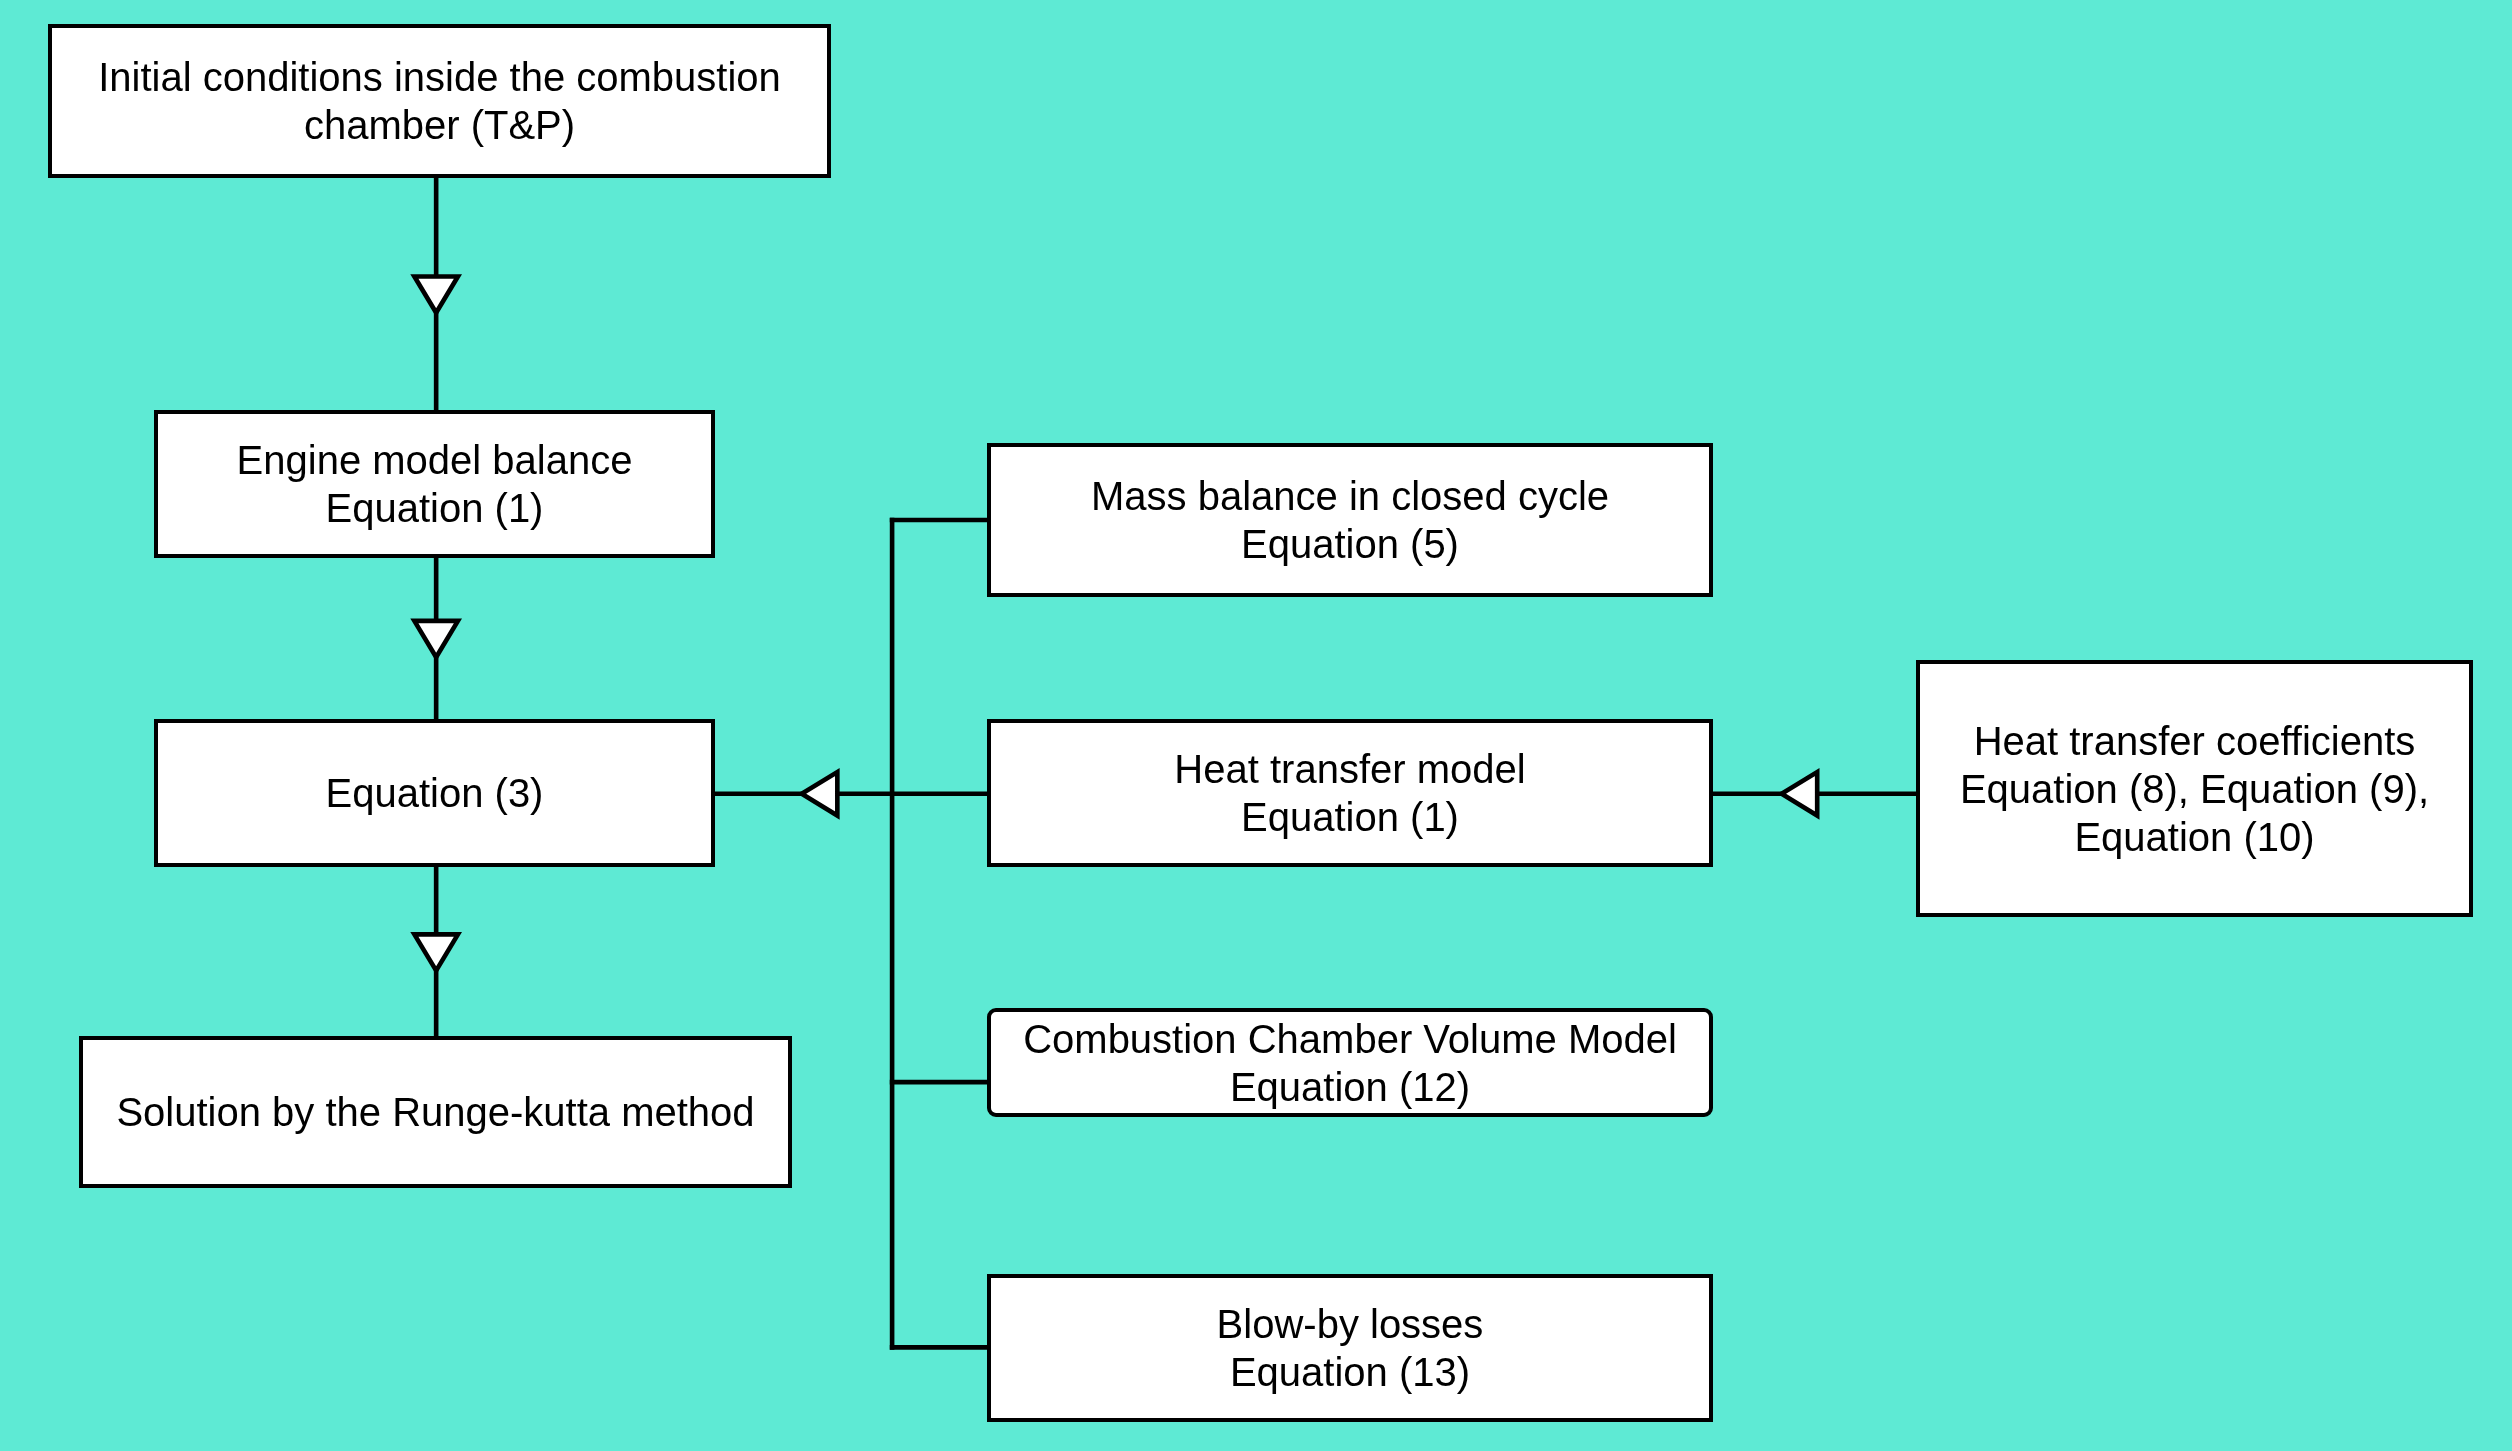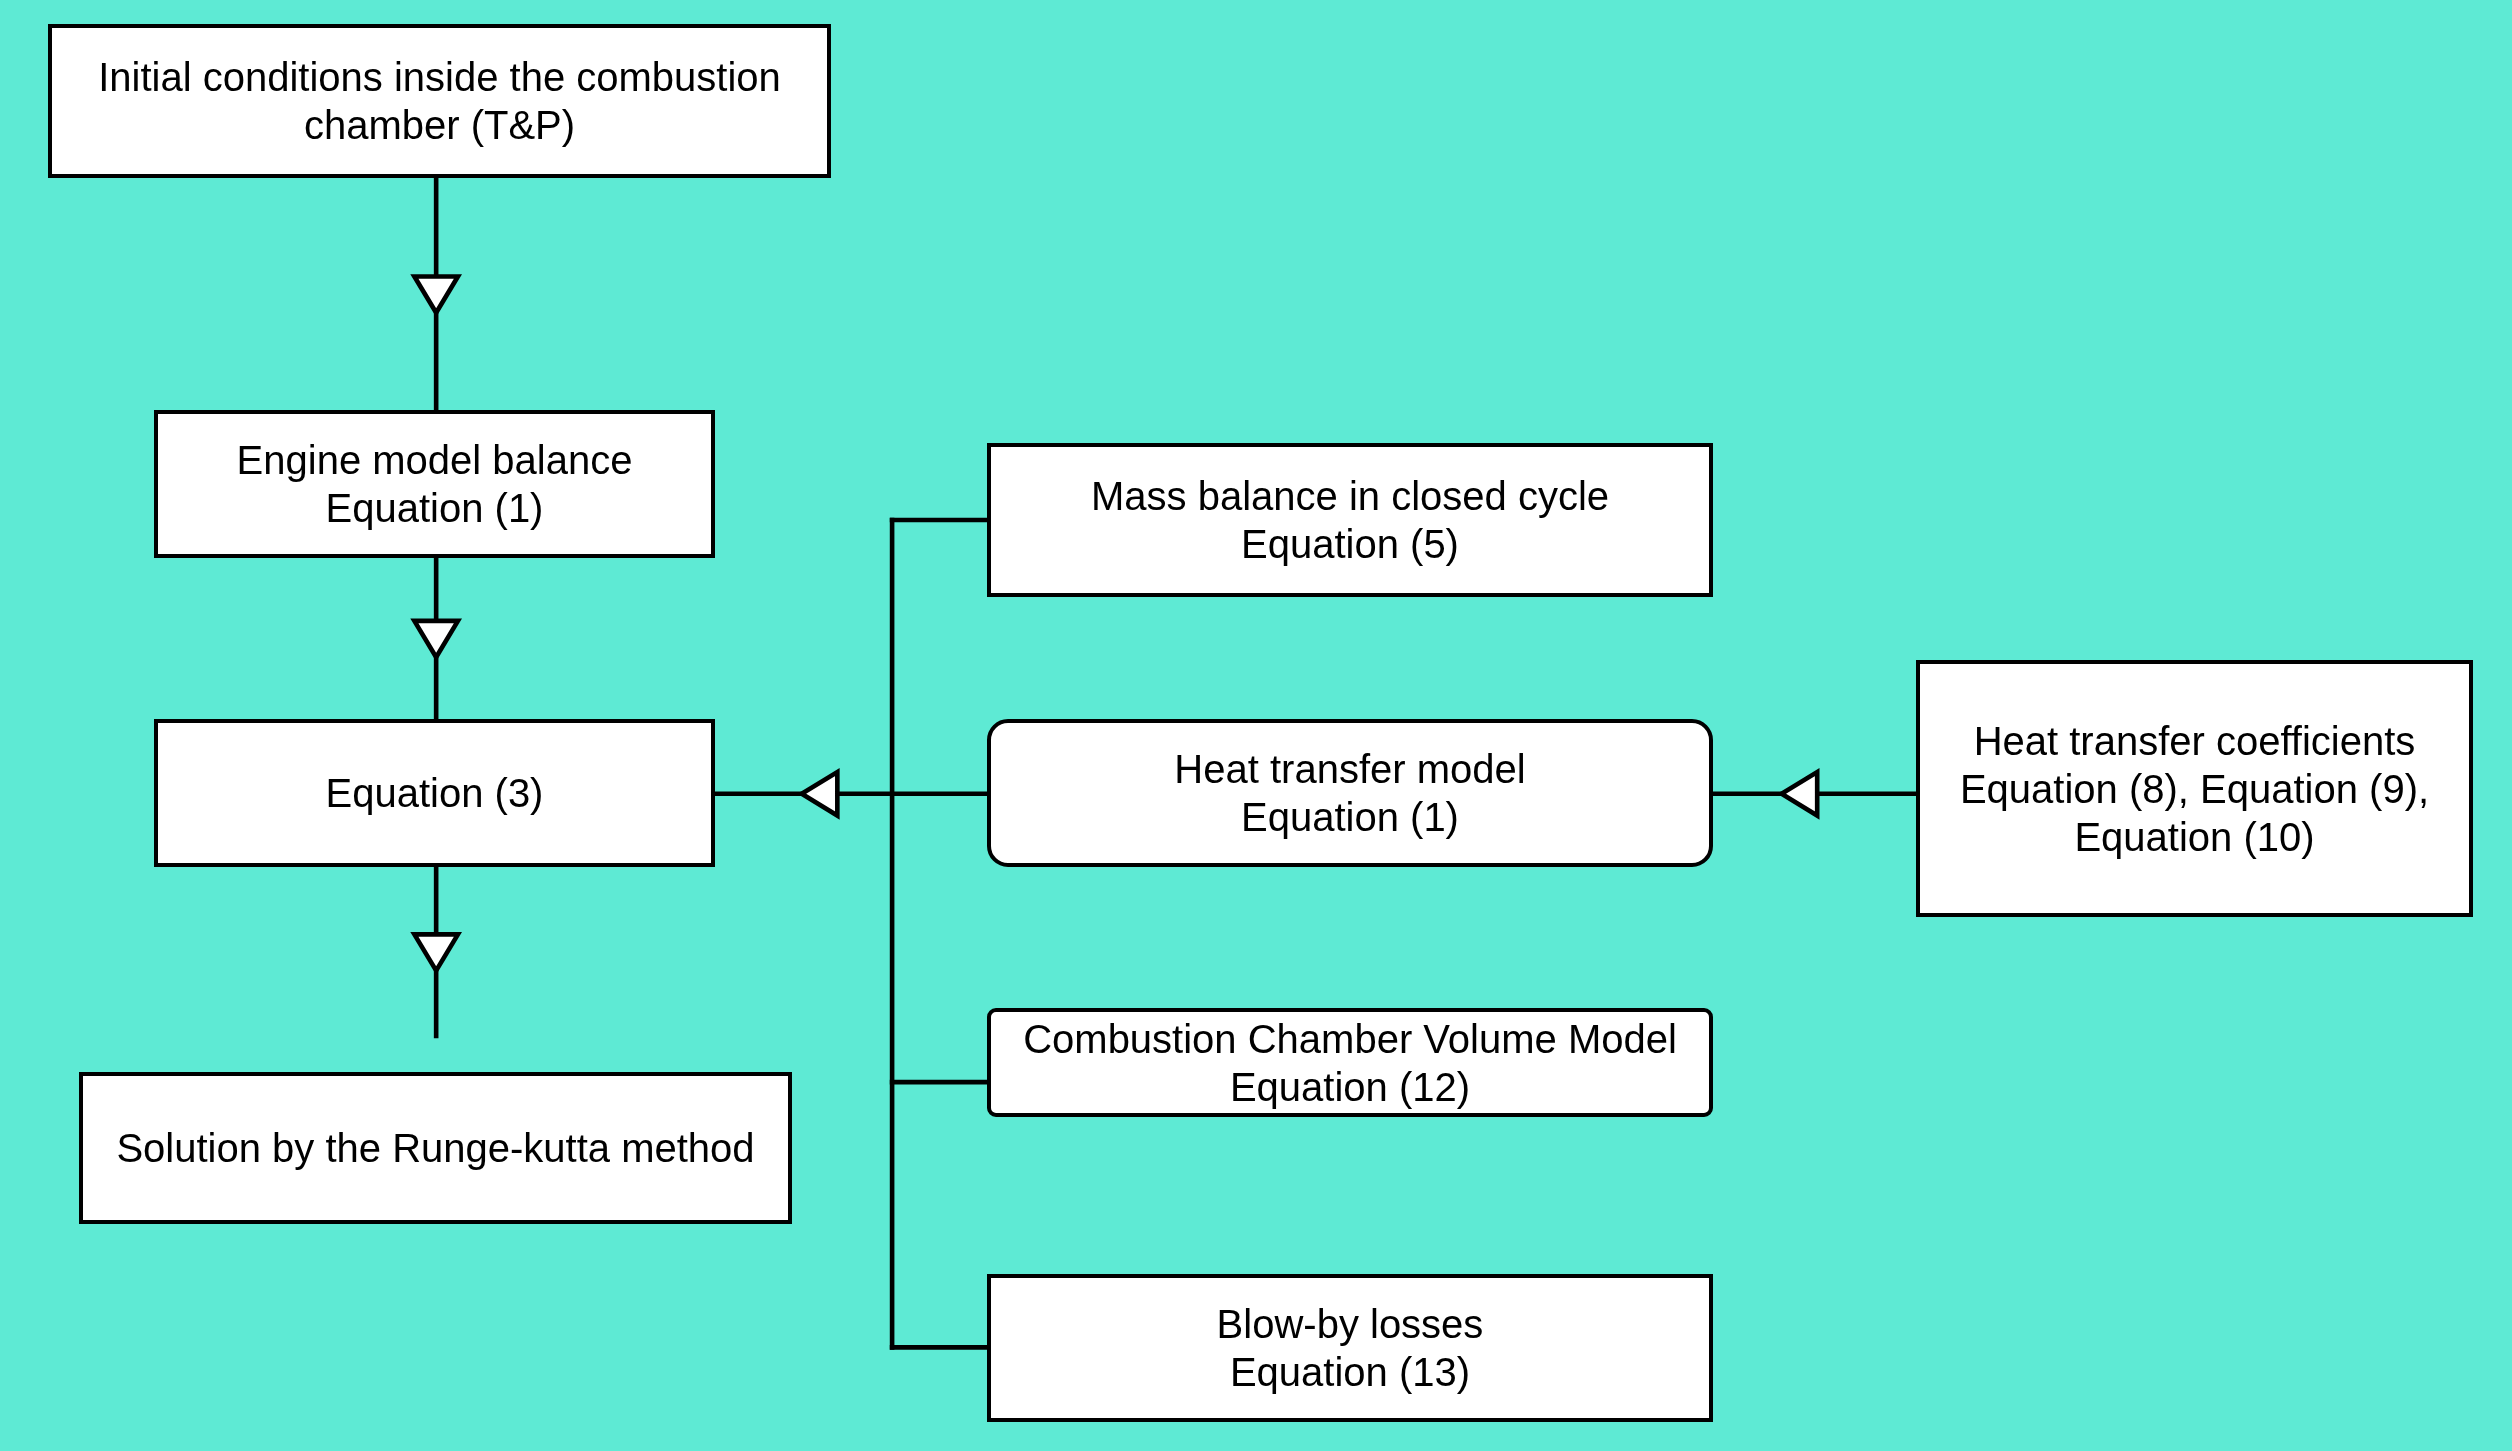--- a/index.html
+++ b/index.html
@@ -33,24 +33,24 @@
     align-items: center;
     text-align: center;
     font-size: 40px;
     line-height: 1.2;
     white-space: nowrap;
   }
   
   .n-initial   { left: 48px;   top: 24.4px;   width: 783px; height: 154px; }
   .n-energy    { left: 154px;  top: 410px;  width: 561px;  height: 148px; }
   .n-release   { left: 154px;  top: 719px; width: 561px;  height: 148px; }
-  .n-runge     { left: 79px;  top: 1036px; width: 713px; height: 152px; margin-top: 36px; }
+  .n-runge     { left: 79px;  top: 1036px; width: 713px; height: 152px; }
   
   .n-mass      { left: 987px; top: 443px;  width: 726px; height: 154px; }
-  .n-htmodel   { left: 987px; top: 719px; width: 726px; height: 148px; border-radius: 21px; }
+  .n-htmodel   { left: 987px; top: 719px; width: 726px; height: 148px; }
   .n-ccvolume  { left: 987px; top: 1008px; width: 726px; height: 109px; border-radius: 9px; }
   .n-blowby    { left: 987px; top: 1274px; width: 726px; height: 148px; }
   
   .n-htcoeff   { left: 1916px; top: 660px; width: 557px;  height: 257px; }
 </style>
 </head>
 <body>
 
 <div class="canvas">
 

